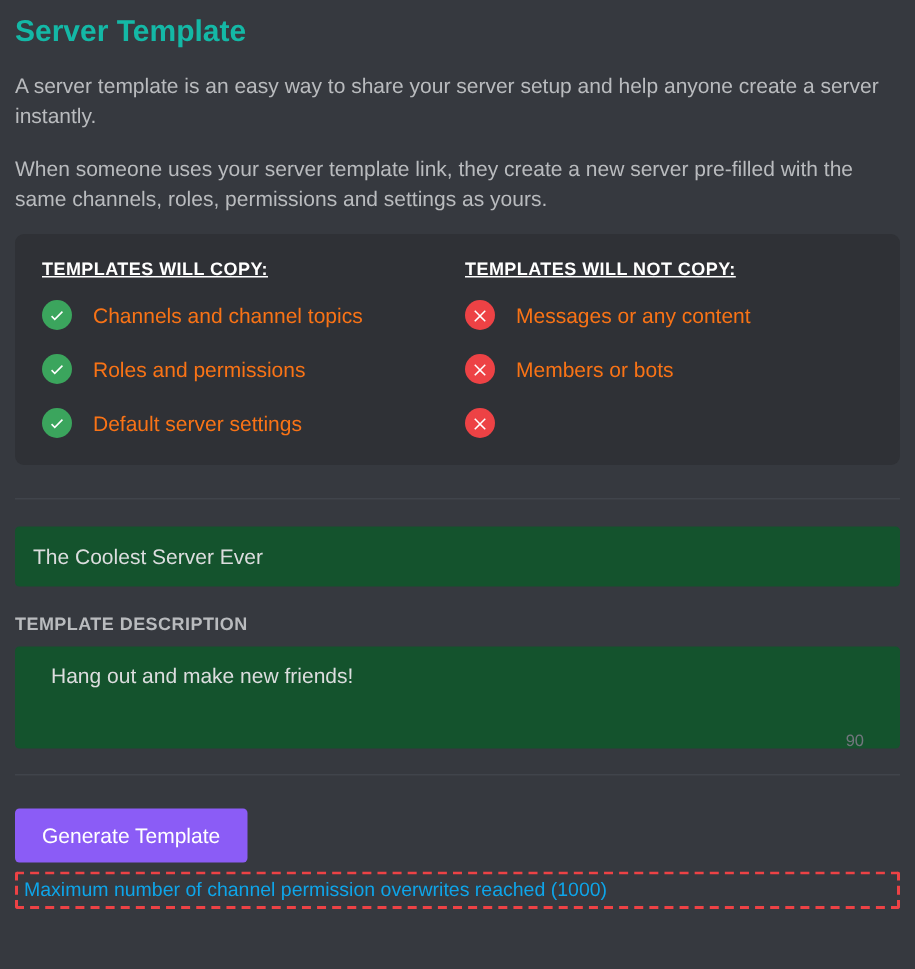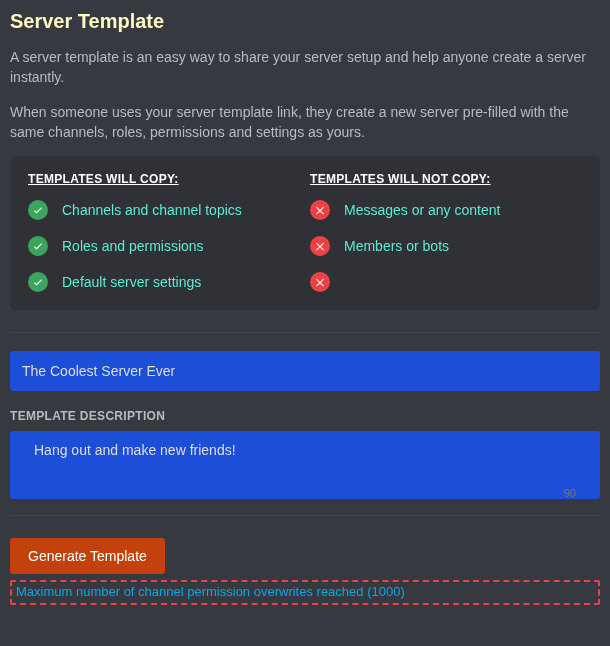--- a/index.html
+++ b/index.html
@@ -8,21 +8,21 @@
     height: 646px;
     background: #36393f;
     font-family: -apple-system, BlinkMacSystemFont, "Segoe UI", Helvetica, Arial, sans-serif;
     color: #dcddde;
     overflow: hidden;
   }
   .page {
     padding: 10px 10px 0 10px;
   }
   h2.title {
-    color: #fef9c3;
+    color: #14b8a6;
     font-size: 20px;
     font-weight: 600;
     margin-bottom: 14px;
   }
   .intro {
     color: #b9bbbe;
     font-size: 14px;
     line-height: 1.45;
     margin-bottom: 14px;
   }
@@ -42,21 +42,21 @@
     letter-spacing: 0.3px;
     margin-bottom: 14px;
     text-decoration: underline;
   }
   .item-row {
     display: flex;
     align-items: center;
     gap: 14px;
     margin-bottom: 16px;
     font-size: 14px;
-    color: #5eead4;
+    color: #f97316;
   }
   .item-row:last-child { margin-bottom: 4px; }
   .icon-circle {
     width: 20px;
     height: 20px;
     border-radius: 50%;
     display: inline-flex;
     align-items: center;
     justify-content: center;
     flex-shrink: 0;
@@ -73,21 +73,21 @@
 
   .field-label {
     color: #b9bbbe;
     font-size: 12px;
     font-weight: 700;
     letter-spacing: 0.3px;
     margin-bottom: 8px;
   }
   .text-input, .text-area {
     width: 100%;
-    background: #1d4ed8;
+    background: #14532d;
     border: none;
     border-radius: 3px;
     color: #dcddde;
     font-size: 14px;
     font-family: inherit;
     outline: none;
   }
   .text-input {
     height: 40px;
     padding: 0 12px;
@@ -111,21 +111,21 @@
     color: #72767d;
   }
 
   .divider2 {
     border: none;
     border-top: 1px solid #40444b;
     margin: 10px 0 22px 0;
   }
 
   .primary-btn {
-    background: #c2410c;
+    background: #8b5cf6;
     color: #ffffff;
     border: none;
     border-radius: 3px;
     padding: 10px 18px;
     font-size: 14px;
     font-weight: 500;
     cursor: pointer;
     font-family: inherit;
   }
 

